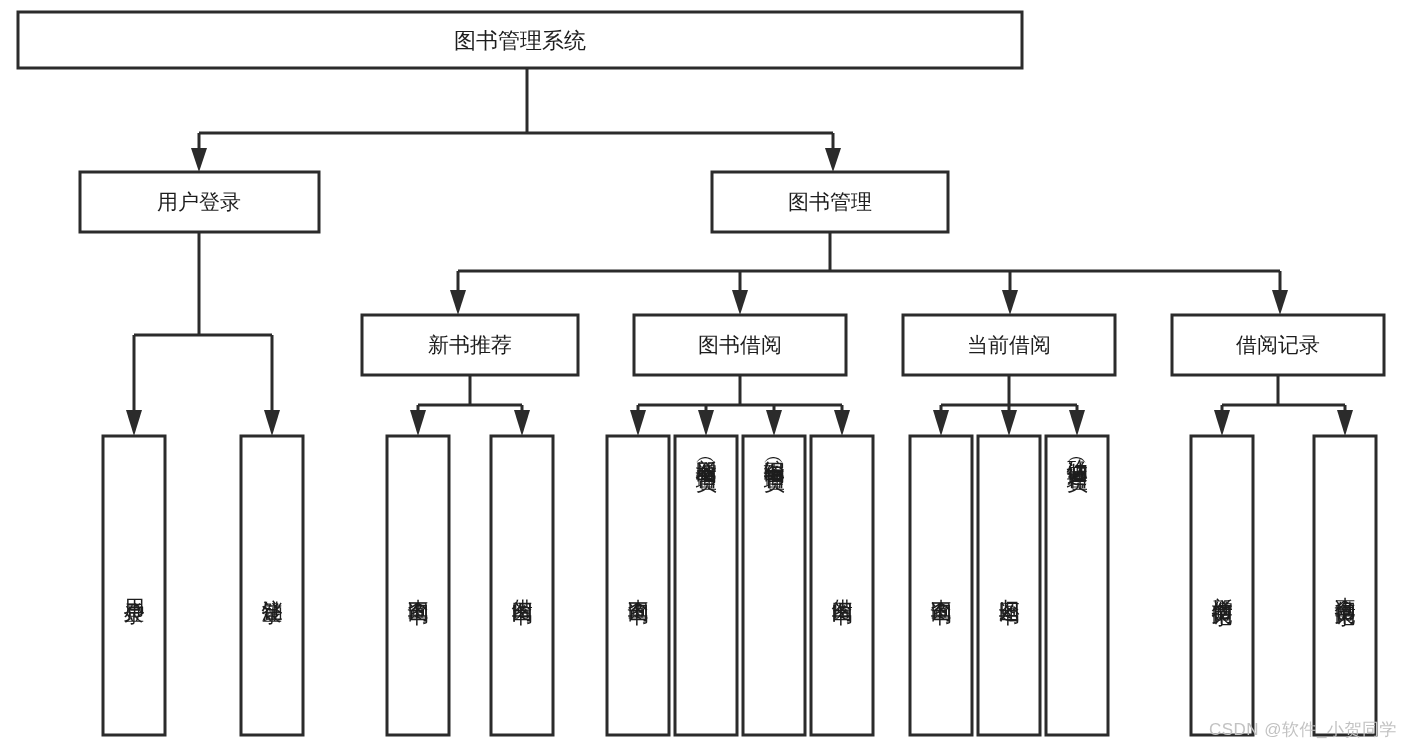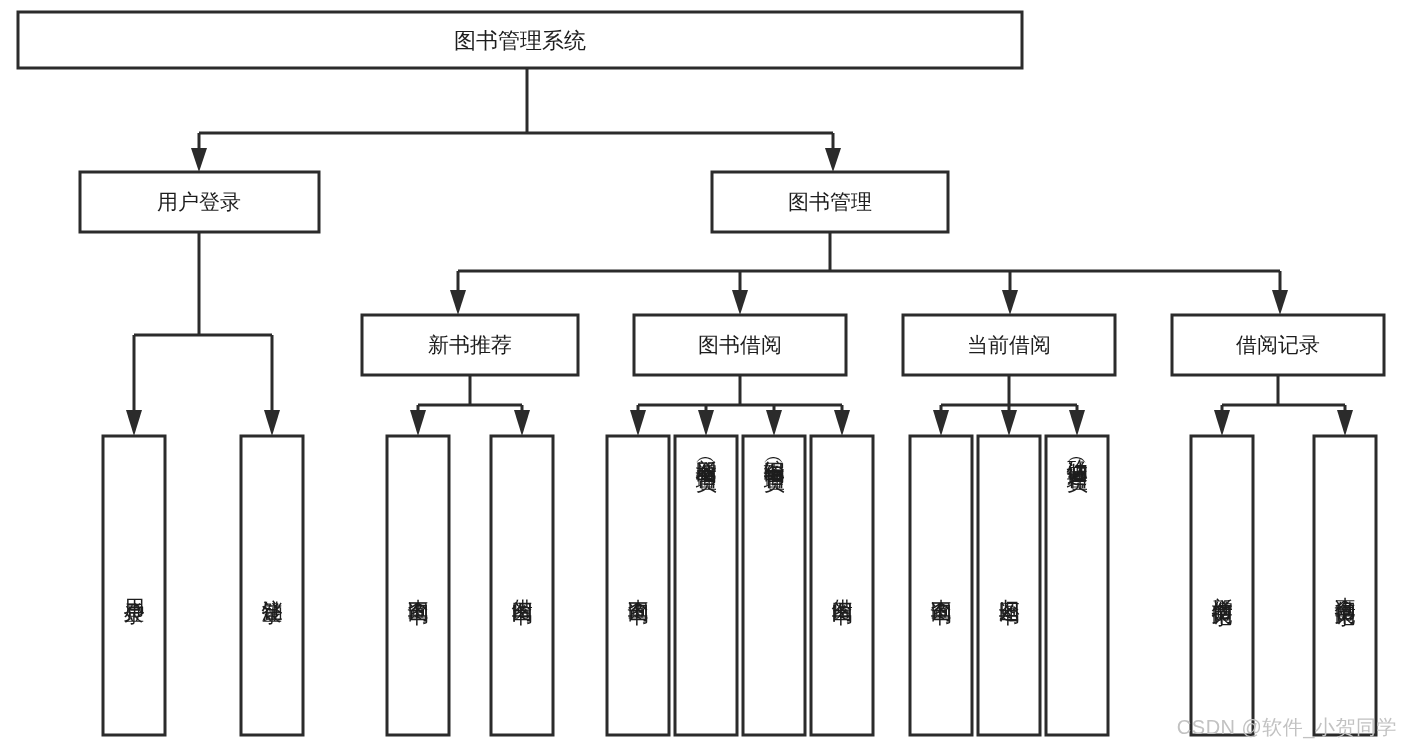--- a/index.html
+++ b/index.html
@@ -67,21 +67,21 @@
     color: #1d1d1d;
     letter-spacing: 2px;
     white-space: nowrap;
     text-align: center;
   }
   .watermark {
     position: absolute;
     right: 8px;
     bottom: 6px;
     font-family: "Liberation Sans", "DejaVu Sans", sans-serif;
-    font-size: 20px;
+    font-size: 17px;
     color: #c2c2c2;
     white-space: nowrap;
     letter-spacing: 0.5px;
   }
 </style>
 </head>
 <body>
 
 <div id="diagram-root">
 

